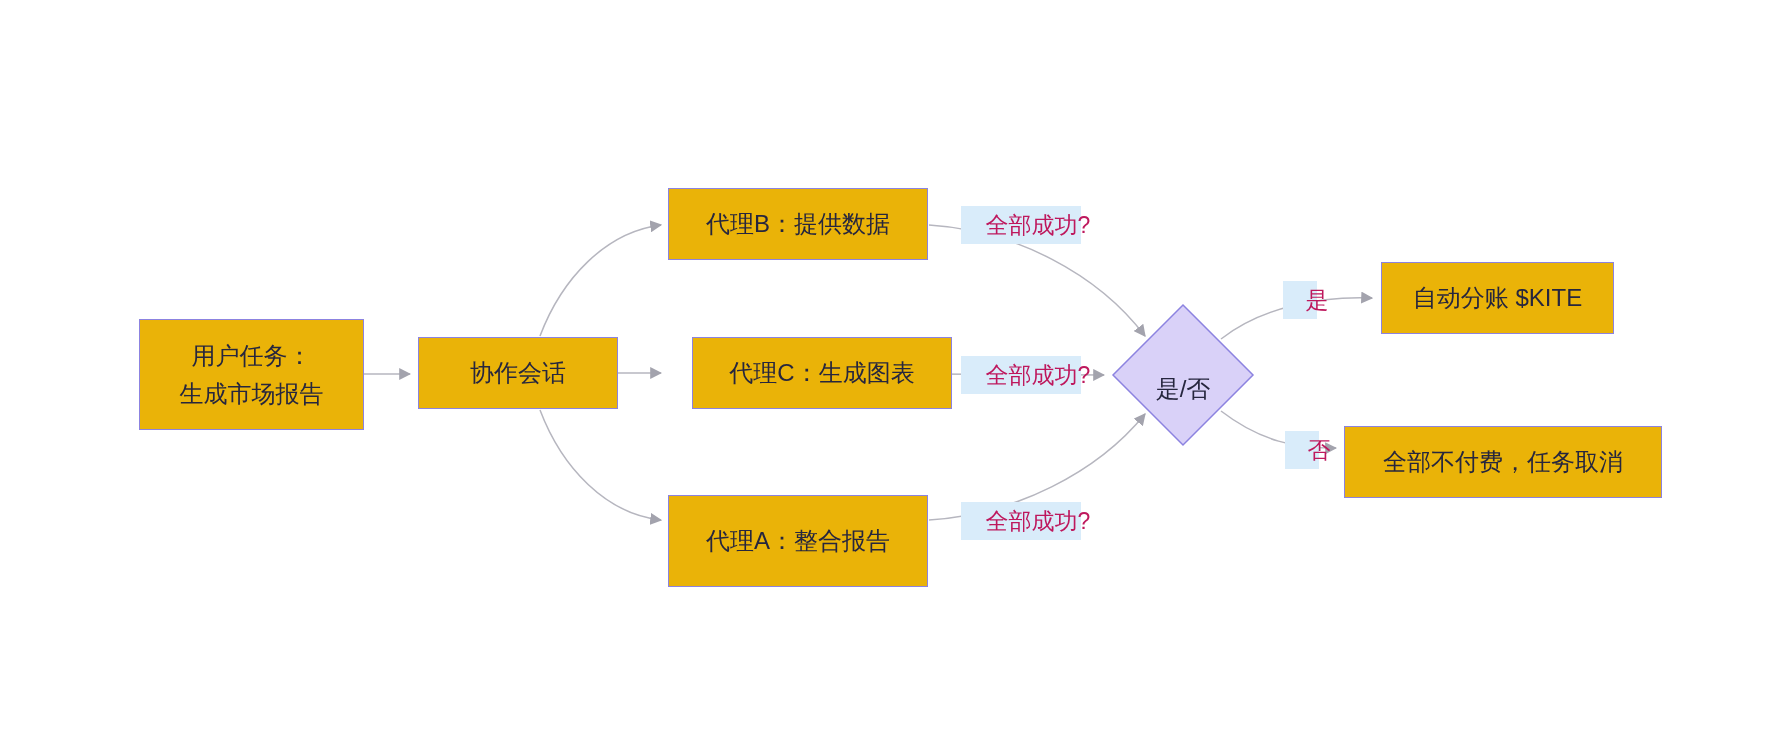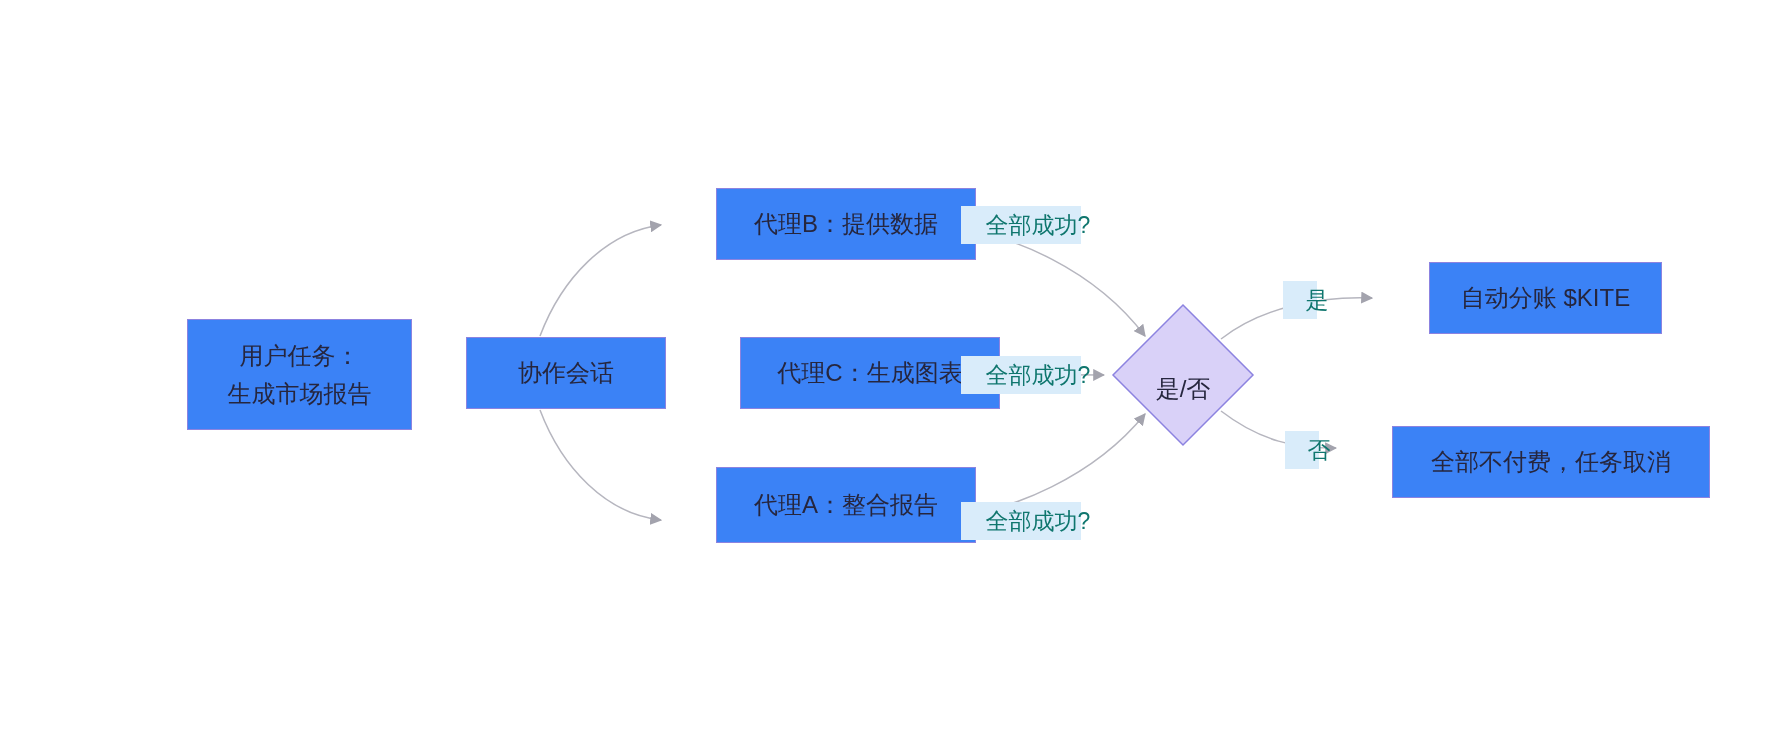--- a/index.html
+++ b/index.html
@@ -16,51 +16,50 @@
     overflow: hidden;
   }
   .edges {
     position: absolute;
     left: 0;
     top: 0;
   }
   .node {
     position: absolute;
     box-sizing: border-box;
-    background: #3b82f6;
+    background: #eab308;
     border: 1.5px solid #8c83e0;
     color: #26263e;
     font-size: 24px;
     display: flex;
     flex-direction: column;
     align-items: center;
     justify-content: center;
     text-align: left;
     line-height: 38px;
     white-space: nowrap;
-    margin-left: 48px;
   }
   .decision-label {
     position: absolute;
     left: 1113px;
     top: 319px;
     width: 140px;
     height: 140px;
     display: flex;
     align-items: center;
     justify-content: center;
     color: #26263e;
     font-size: 24px;
     white-space: nowrap;
   }
   .edge-label {
     position: absolute;
     box-sizing: border-box;
     background: #d9ecfa;
-    color: #0f766e;
+    color: #be185d;
     font-size: 23px;
     display: flex;
     align-items: center;
     justify-content: center;
     text-align: center;
     white-space: nowrap;
     padding-left: 34px;
   }
   .diamond {
     fill: #d9d1f8;
@@ -108,21 +107,21 @@
   </div>
 
   <div class="node" style="left:668px; top:188px; width:260px; height:72px;">
     <div>代理B：提供数据</div>
   </div>
 
   <div class="node" style="left:692px; top:337px; width:260px; height:72px;">
     <div>代理C：生成图表</div>
   </div>
 
-  <div class="node" style="left:668px; top:467px; width:260px; height:76px;">
+  <div class="node" style="left:668px; top:495px; width:260px; height:92px;">
     <div>代理A：整合报告</div>
   </div>
 
   <div class="decision-label">是/否</div>
 
   <div class="node" style="left:1381px; top:262px; width:233px; height:72px;">
     <div>自动分账 $KITE</div>
   </div>
 
   <div class="node" style="left:1344px; top:426px; width:318px; height:72px;">

